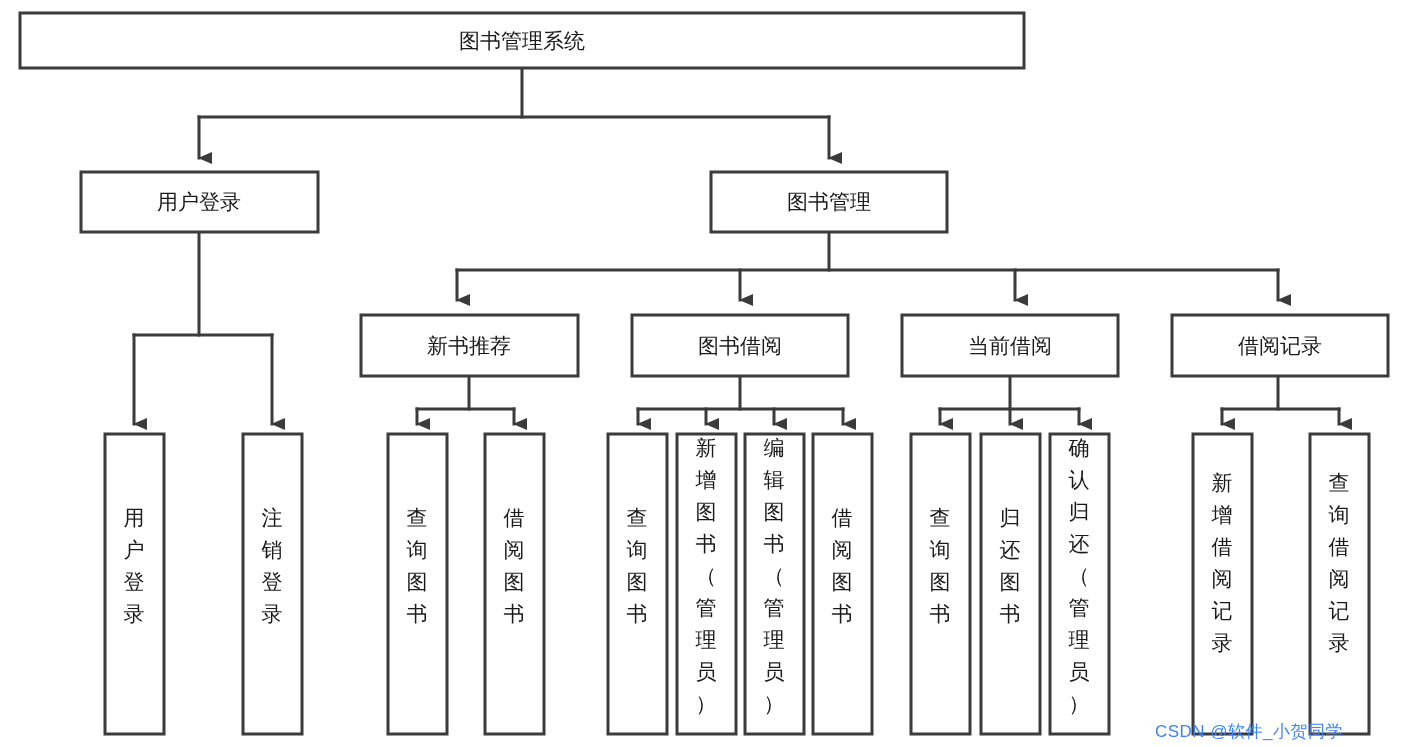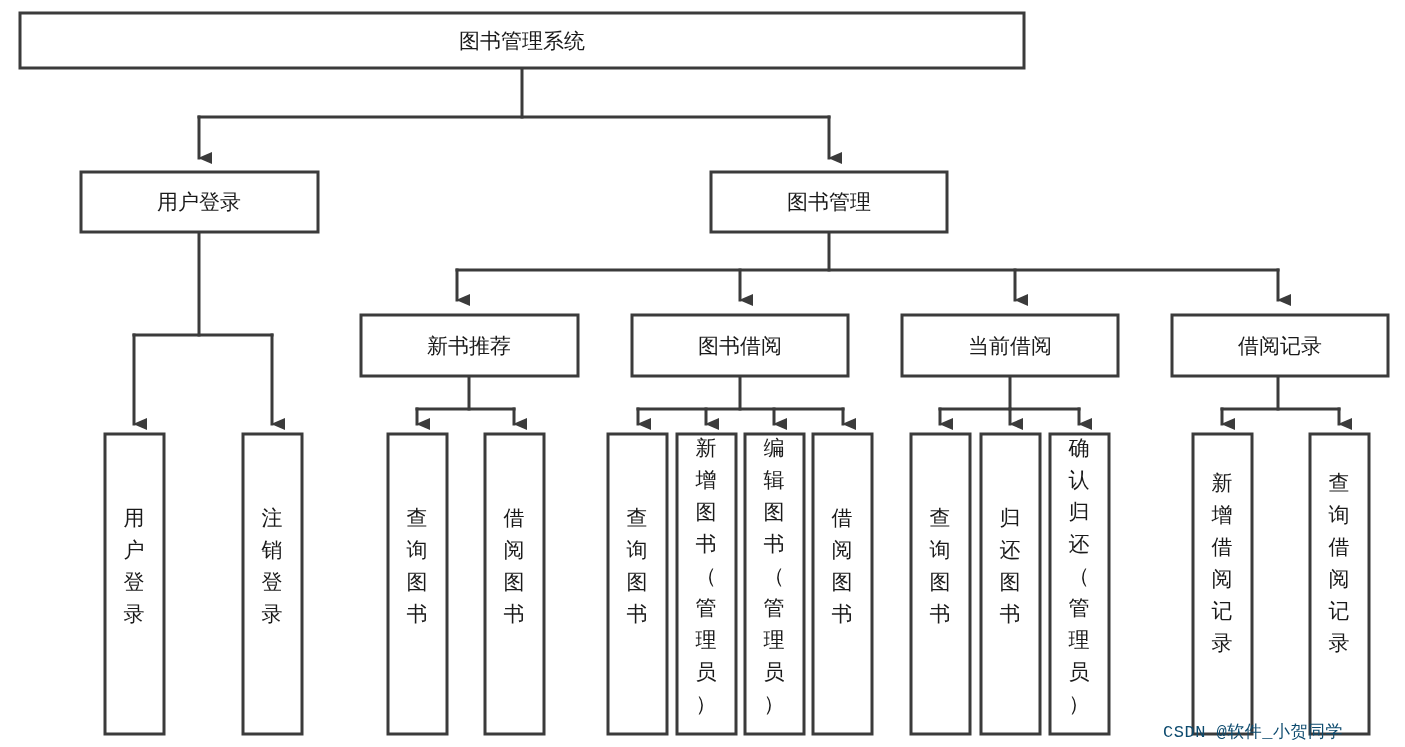--- a/index.html
+++ b/index.html
@@ -7,22 +7,22 @@
        font-family:"Liberation Sans","DejaVu Sans",sans-serif;}
   #diagram-root{position:relative;width:1349px;height:747px;background:#fff;}
   svg#tree{position:absolute;left:0;top:0;width:1405px;height:747px;display:block;}
   .node-box{fill:#ffffff;stroke:#3b3b3b;stroke-width:3;}
   .edge{stroke:#3b3b3b;stroke-width:3;fill:none;stroke-linecap:square;}
   .arrow-head{fill:#3b3b3b;stroke:none;}
   .node-label{fill:#1a1a1a;font-family:"Liberation Sans","DejaVu Sans",sans-serif;
               font-size:21px;text-anchor:middle;dominant-baseline:middle;}
   .node-label-v{fill:#1a1a1a;font-family:"Liberation Sans","DejaVu Sans",sans-serif;
                 font-size:21px;text-anchor:middle;}
-  .watermark{position:absolute;right:6px;bottom:4px;color:#0c4a6e;font-size:17px;
-             font-family:Liberation Mono, monospace;white-space:nowrap;
+  .watermark{position:absolute;right:6px;bottom:4px;color:#3b82f6;font-size:17px;
+             font-family:Liberation Sans, sans-serif;white-space:nowrap;
              letter-spacing:0.5px;}
 </style>
 </head>
 <body>
 
 <div id="diagram-root">
   <svg id="tree" viewBox="0 0 1405 747">
     <defs>
       <marker id="arr" viewBox="0 0 12 14" refX="6" refY="13" markerWidth="12" markerHeight="14" orient="auto-start-reverse" markerUnits="userSpaceOnUse">
         <path class="arrow-head" d="M 0 0 L 12 0 L 6 14 Z"></path>

